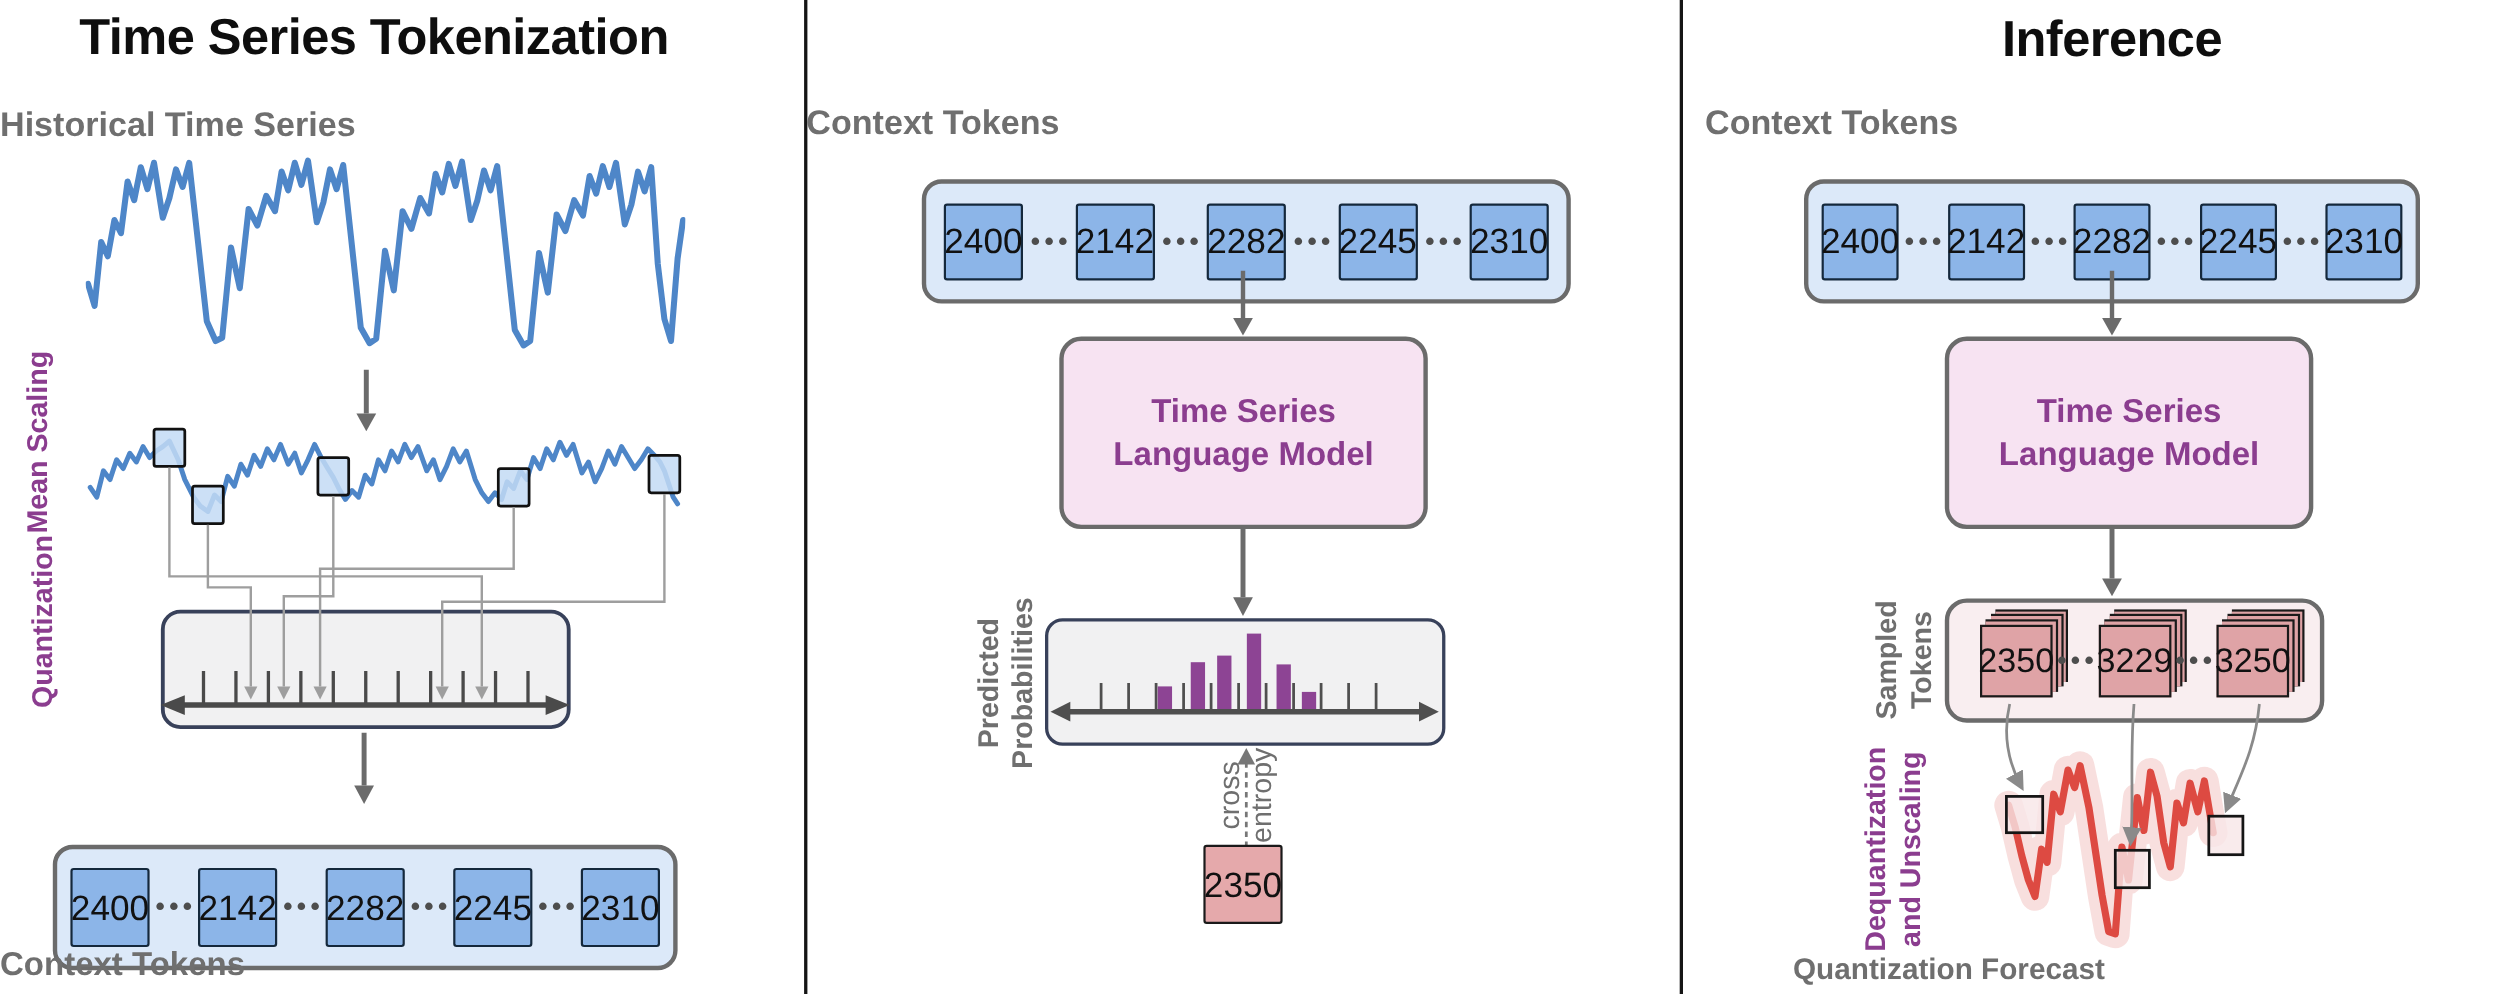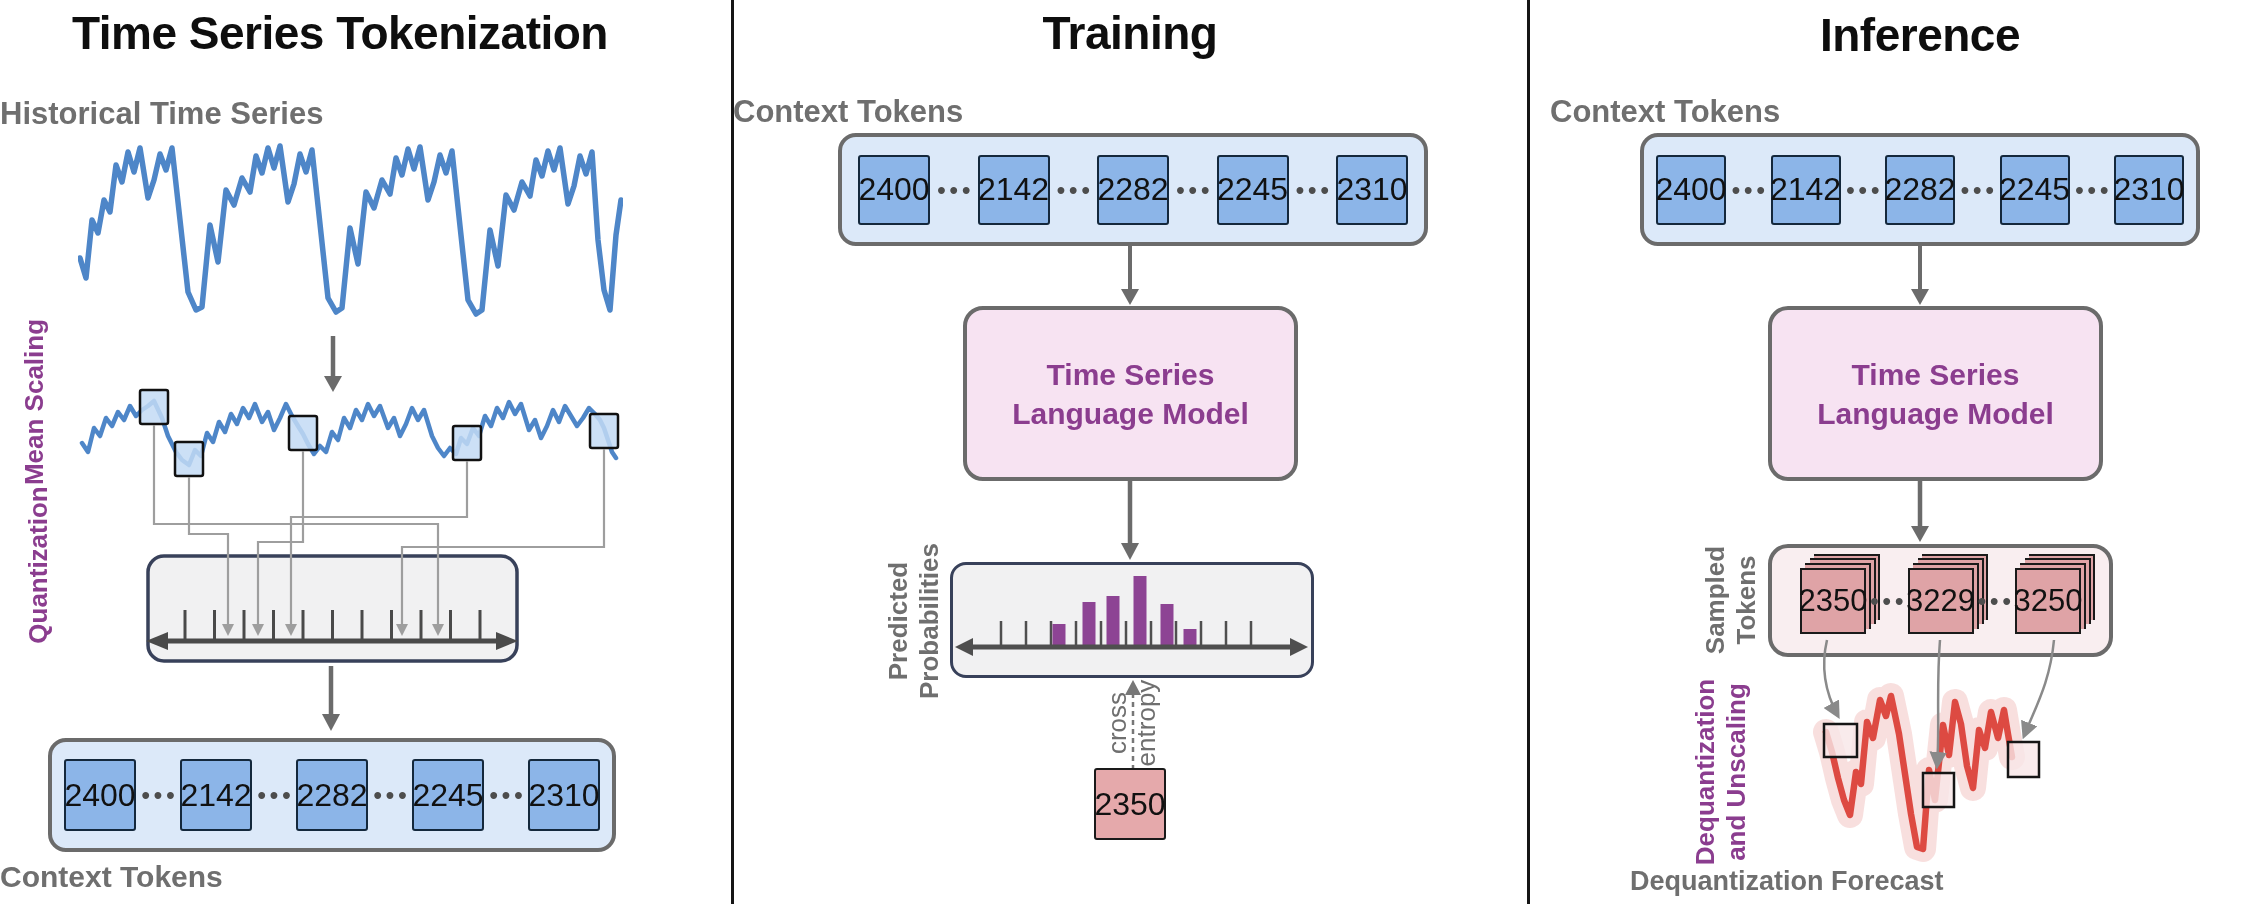--- a/index.html
+++ b/index.html
@@ -9,21 +9,21 @@
   }
   .abs{position:absolute;}
   .panel{position:absolute;top:0;height:904px;}
   .ctitle{font-size:46px;font-weight:bold;color:#0e0e0e;text-align:center;letter-spacing:-0.5px;}
   .glabel{font-size:30px;font-weight:bold;color:#6f6f6f;}
   .rot{transform:rotate(-90deg);text-align:center;}
   .side-purple{font-size:26px;font-weight:bold;color:#8b3d8f;line-height:1.18;white-space:nowrap;}
   .side-gray{font-size:26px;font-weight:bold;color:#6f6f6f;line-height:1.18;white-space:nowrap;}
   .token-row{
     box-sizing:border-box;border:4px solid #6b6b6b;border-radius:18px;background:#dce9f9;
-    display:flex;align-items:center;justify-content:space-between;padding:0 16px;
+    display:flex;align-items:center;justify-content:space-between;padding:0 16px;margin-top:30px;
   }
   .tok{
     box-sizing:border-box;background:#8cb5e8;border:2px solid #14283c;border-radius:3px;
     width:72px;height:72px;display:flex;align-items:center;justify-content:center;
     font-size:32px;color:#111;
   }
   .dots{color:#4d4d4d;font-size:24px;font-weight:bold;letter-spacing:4px;padding-left:4px;}
   .model-box{
     box-sizing:border-box;background:#f7e3f2;border:4.5px solid #6b6b6b;border-radius:20px;
     display:flex;flex-direction:column;align-items:center;justify-content:center;
@@ -145,21 +145,20 @@
     <div class="tok">2245</div>
     <span class="dots">•••</span>
     <div class="tok">2310</div>
   </div>
 
   <div class="abs glabel" style="left:0;top:860px;width:664px;">Context Tokens</div>
 </section>
 
 <section class="panel" style="left:733px;width:797px;">
 
-  <div class="abs ctitle" style="left:0;top:6px;width:794px;">Training</div>
 
   <div class="abs glabel" style="left:0;top:94px;width:794px;font-size:31px;">Context Tokens</div>
 
   <div class="abs token-row" style="left:105px;top:133px;width:590px;height:113px;">
     <div class="tok" style="height:70px;">2400</div>
     <span class="dots">•••</span>
     <div class="tok" style="height:70px;">2142</div>
     <span class="dots">•••</span>
     <div class="tok" style="height:70px;">2282</div>
     <span class="dots">•••</span>
@@ -303,17 +302,17 @@
       <path d="M294,40 C290,82 276,106 264,136" marker-end="url(#fah)"></path>
     </g>
 
     <g fill="#f8e6e7" fill-opacity="0.8" stroke="#151515" stroke-width="2.5">
       <rect x="64" y="124" width="33" height="33"></rect>
       <rect x="163" y="173" width="31" height="34"></rect>
       <rect x="248" y="142" width="31" height="35"></rect>
     </g>
   </svg>
 
-  <div class="abs glabel" style="left:100px;top:866px;width:600px;font-size:27px;">Dequantization Forecast</div>
+  <div class="abs glabel" style="left:100px;top:866px;width:600px;font-size:27px;">Quantization Forecast</div>
 </section>
 
 <div class="divider" style="left:731px;width:2.5px;"></div>
 <div class="divider" style="left:1527px;width:3px;"></div>
 
 </body></html>

